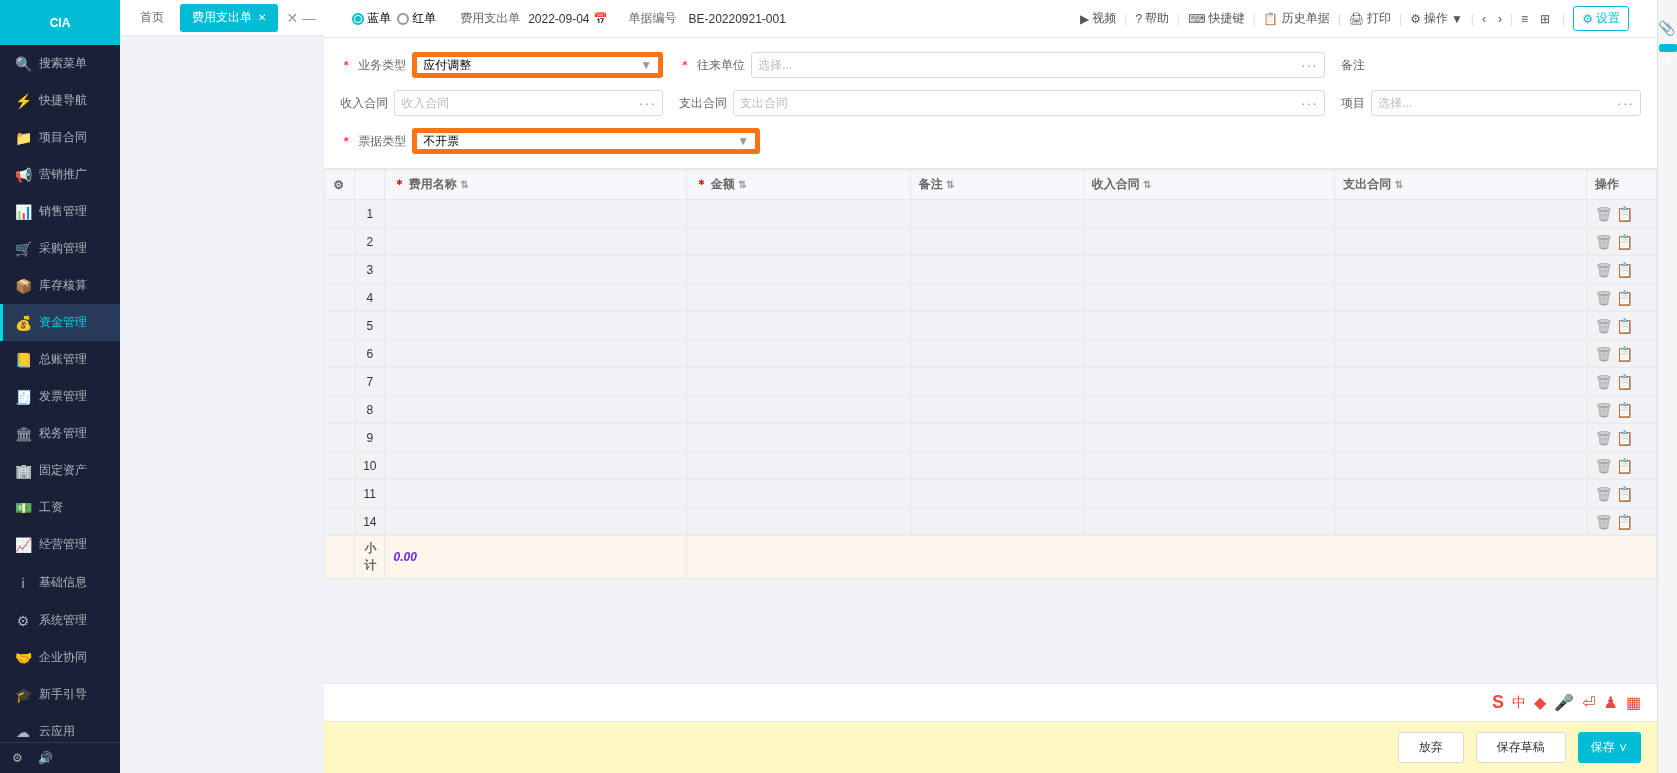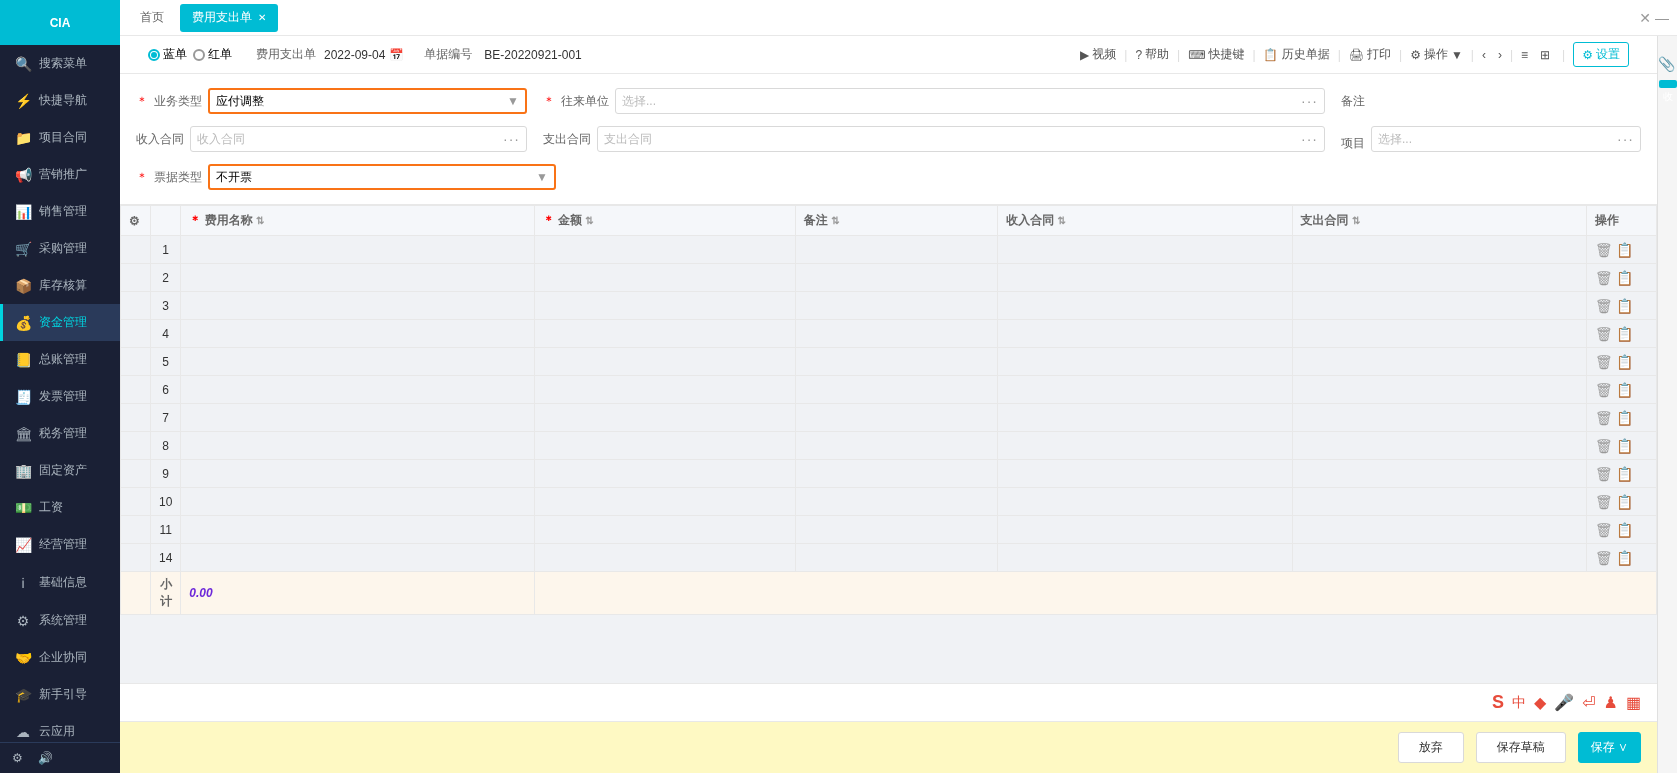--- a/index.html
+++ b/index.html
@@ -47,21 +47,21 @@
       align-items: center;
     }
     .sidebar-bottom-icon { color: #aab4be; cursor: pointer; }
     .sidebar-scroll { flex: 1; overflow-y: auto; }
     .sidebar-scroll::-webkit-scrollbar { width: 0; }
     
     
     .main-content {
       flex: 1;
       display: flex;
-      flex-direction: column;
+      flex-direction: row;
       background: #f0f2f5;
       overflow: hidden;
     }
     
     
     .tab-bar {
       background: #fff;
       border-bottom: 1px solid #e8e8e8;
       display: flex;
       align-items: center;
@@ -142,21 +142,21 @@
       background: #fff;
       display: flex;
       align-items: center;
       justify-content: space-between;
       cursor: pointer;
     }
     .field-input-placeholder { color: #bbb; }
     .field-dots { color: #999; font-size: 14px; letter-spacing: 1px; }
     .field-select {
       flex: 1;
-      border: 2px solid #f97316;
+      border: 5px solid #f97316;
       border-radius: 3px;
       padding: 3px 6px;
       height: 26px;
       display: flex;
       align-items: center;
       justify-content: space-between;
       cursor: pointer;
       background: #fff;
     }
     
@@ -486,21 +486,21 @@
           </div>
 
           <div class="field-group" style="flex: 2;">
             <span class="field-label">支出合同</span>
             <div class="field-input">
               <span class="field-input-placeholder">支出合同</span>
               <span class="field-dots">···</span>
             </div>
           </div>
 
-          <div class="field-group" style="max-width: 300px; align-items: flex-end;">
+          <div class="field-group" style="max-width: 300px;">
             <span class="field-label">项目</span>
             <div class="field-input">
               <span class="field-input-placeholder">选择...</span>
               <span class="field-dots">···</span>
             </div>
           </div>
         </div>
 
         <div class="form-row">
 

